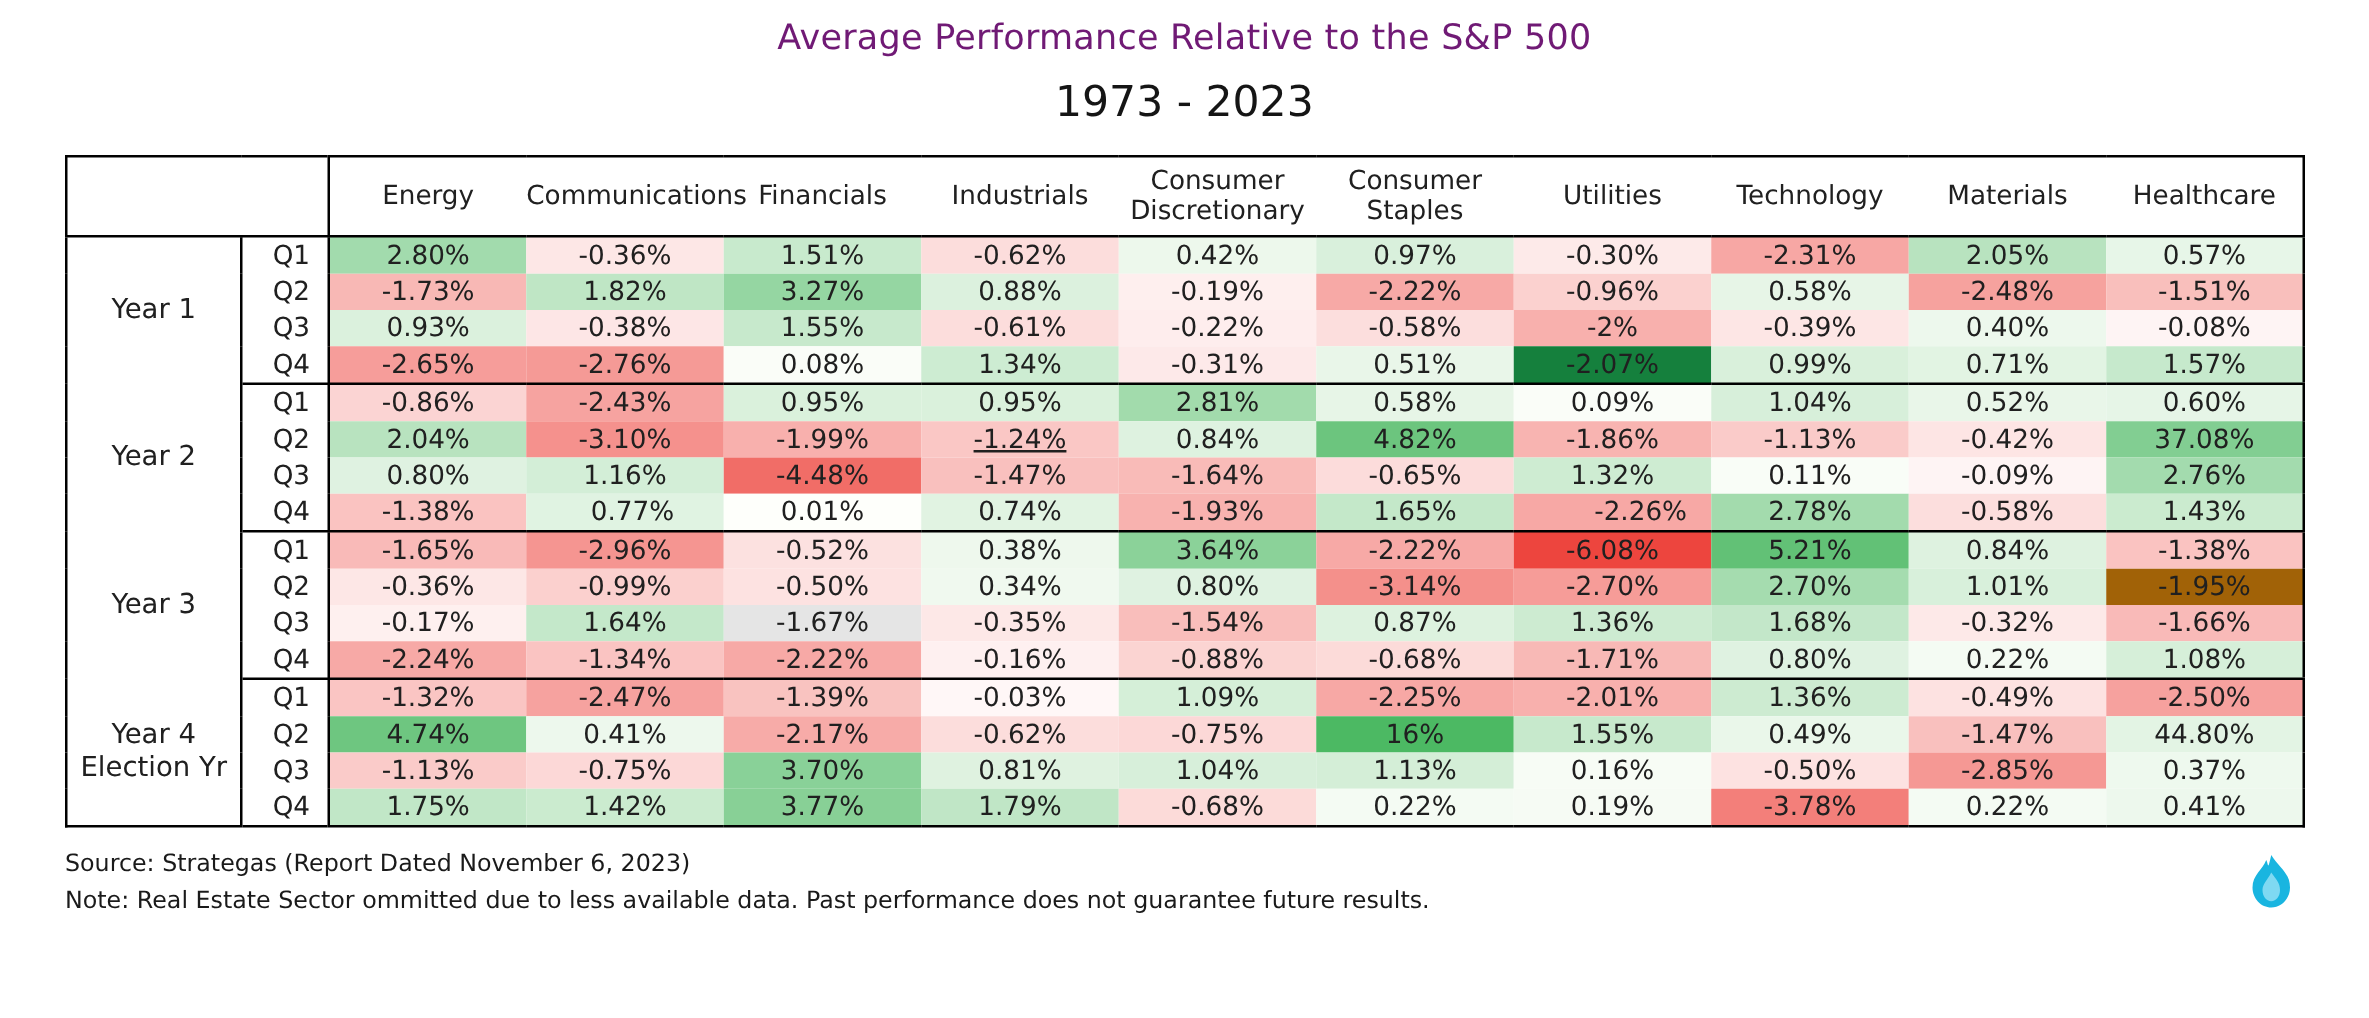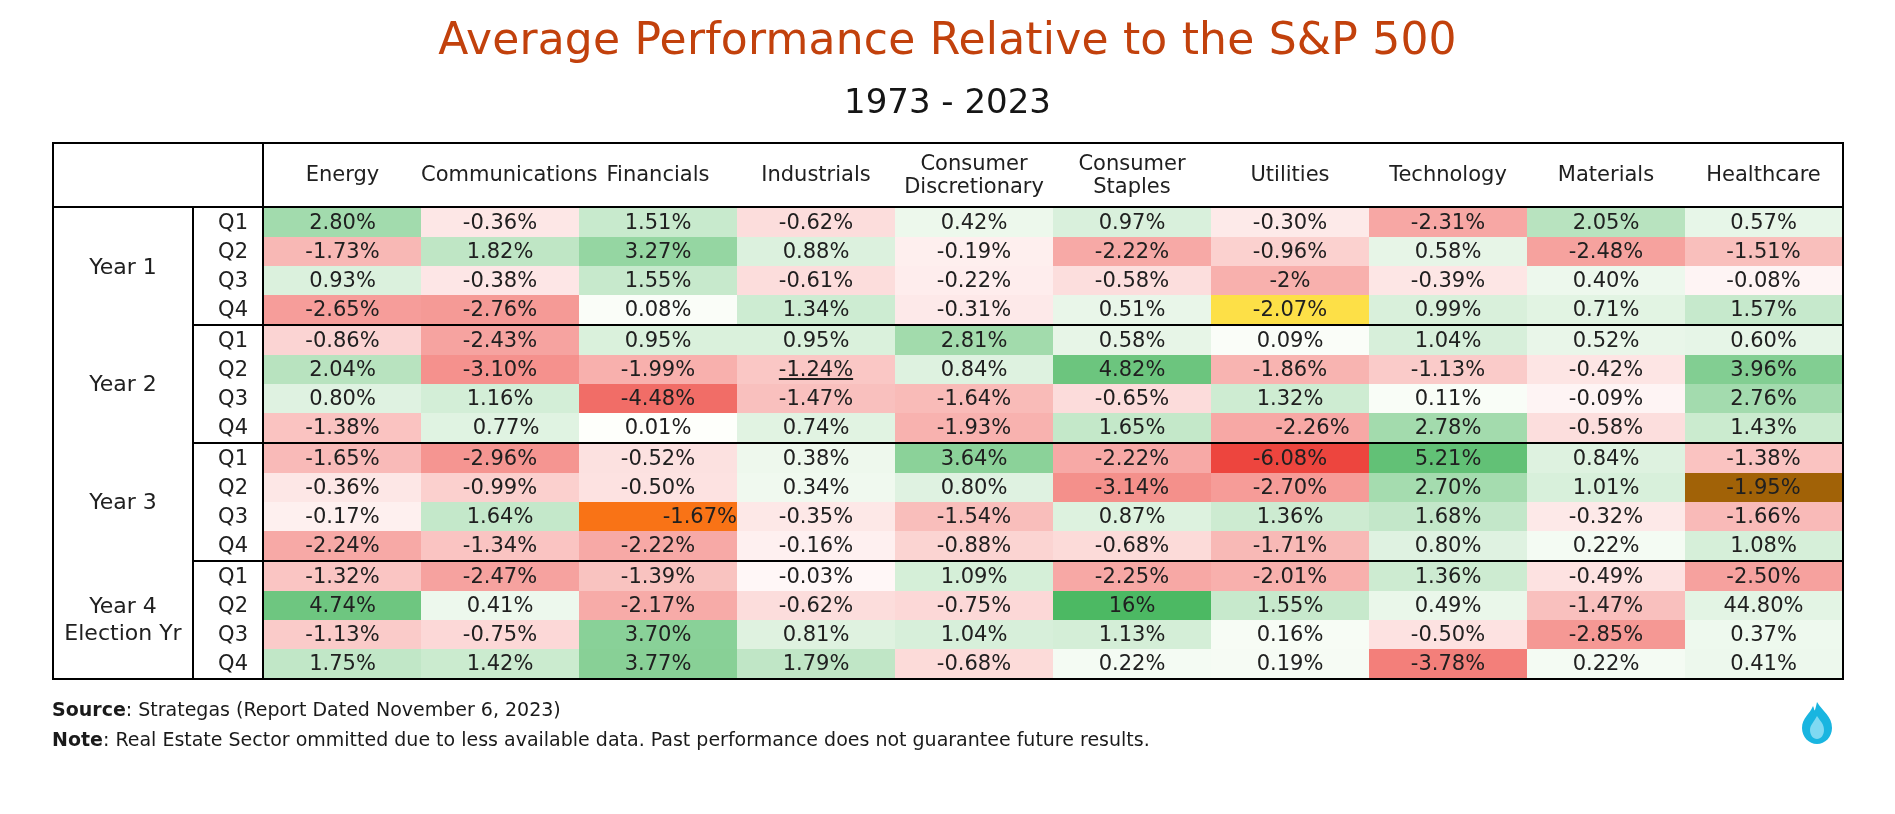--- a/index.html
+++ b/index.html
@@ -18,25 +18,25 @@
     position: relative;
     width: 1895px;
     height: 814px;
     box-sizing: border-box;
   }
   .title-block {
     text-align: center;
     padding-top: 14px;
   }
   .title-main {
-    font-size: 44px;
+    font-size: 28px;
     font-weight: 400;
     letter-spacing: 0.2px;
     line-height: 1.15;
-    color: #c2410c;
+    color: #701a75;
   }
   .title-sub {
     font-size: 34px;
     font-weight: 400;
     margin-top: 18px;
     line-height: 1.1;
     color: #151515;
   }
 
   .table-wrap {
@@ -103,21 +103,21 @@
     margin: 16px 52px 0 52px;
     position: relative;
   }
   .footer p {
     margin: 0 0 2px 0;
     font-size: 19px;
     color: #1a1a1a;
     line-height: 1.45;
   }
   .footer .lbl {
-    font-weight: bold;
+    font-weight: normal;
   }
   .logo {
     position: absolute;
     right: 6px;
     top: 4px;
     width: 40px;
     height: 46px;
   }
 </style>
 </head>
@@ -203,21 +203,21 @@
             <td class="val" style="background: rgb(254, 244, 244);">-0.08%</td>
           </tr>
           <tr class="block-end">
             <td class="qtr">Q4</td>
             <td class="val" style="background: rgb(246, 157, 154);">-2.65%</td>
             <td class="val" style="background: rgb(245, 154, 150);">-2.76%</td>
             <td class="val" style="background: rgb(250, 253, 248);">0.08%</td>
             <td class="val" style="background: rgb(205, 236, 210);">1.34%</td>
             <td class="val" style="background: rgb(253, 233, 233);">-0.31%</td>
             <td class="val" style="background: rgb(233, 246, 233);">0.51%</td>
-            <td class="val" style="background: #fde047;">-2.07%</td>
+            <td class="val" style="background: #15803d;">-2.07%</td>
             <td class="val" style="background: rgb(217, 240, 219);">0.99%</td>
             <td class="val" style="background: rgb(226, 244, 227);">0.71%</td>
             <td class="val" style="background: rgb(198, 233, 204);">1.57%</td>
           </tr>
           <tr>
             <td class="year-label" rowspan="4">Year 2</td>
             <td class="qtr">Q1</td>
             <td class="val" style="background: rgb(251, 212, 211);">-0.86%</td>
             <td class="val" style="background: rgb(246, 163, 160);">-2.43%</td>
             <td class="val" style="background: rgb(218, 241, 220);">0.95%</td>
@@ -233,21 +233,21 @@
             <td class="qtr">Q2</td>
             <td class="val" style="background: rgb(184, 227, 191);">2.04%</td>
             <td class="val" style="background: rgb(245, 145, 141);">-3.10%</td>
             <td class="val" style="background: rgb(248, 176, 173);">-1.99%</td>
             <td class="val" style="background: rgb(250, 199, 197); text-decoration: underline;">-1.24%</td>
             <td class="val" style="background: rgb(222, 242, 224);">0.84%</td>
             <td class="val" style="background: rgb(108, 197, 126);">4.82%</td>
             <td class="val" style="background: rgb(248, 180, 177);">-1.86%</td>
             <td class="val" style="background: rgb(250, 203, 201);">-1.13%</td>
             <td class="val" style="background: rgb(253, 229, 228);">-0.42%</td>
-            <td class="val" style="background: rgb(130, 206, 146);">3.96%</td>
+            <td class="val" style="background: rgb(130, 206, 146);">37.08%</td>
           </tr>
           <tr>
             <td class="qtr">Q3</td>
             <td class="val" style="background: rgb(223, 242, 225);">0.80%</td>
             <td class="val" style="background: rgb(211, 238, 215);">1.16%</td>
             <td class="val" style="background: rgb(241, 109, 103);">-4.48%</td>
             <td class="val" style="background: rgb(249, 192, 190);">-1.47%</td>
             <td class="val" style="background: rgb(249, 187, 184);">-1.64%</td>
             <td class="val" style="background: rgb(252, 220, 219);">-0.65%</td>
             <td class="val" style="background: rgb(206, 236, 210);">1.32%</td>
@@ -292,21 +292,21 @@
             <td class="val" style="background: rgb(244, 144, 139);">-3.14%</td>
             <td class="val" style="background: rgb(246, 156, 152);">-2.70%</td>
             <td class="val" style="background: rgb(165, 220, 175);">2.70%</td>
             <td class="val" style="background: rgb(216, 240, 219);">1.01%</td>
             <td class="val" style="background: #a16207;">-1.95%</td>
           </tr>
           <tr>
             <td class="qtr">Q3</td>
             <td class="val" style="background: rgb(254, 240, 239);">-0.17%</td>
             <td class="val" style="background: rgb(196, 232, 202);">1.64%</td>
-            <td class="val" style="background: #f97316; text-align: right;">-1.67%</td>
+            <td class="val" style="background: #e5e5e5;">-1.67%</td>
             <td class="val" style="background: rgb(253, 232, 231);">-0.35%</td>
             <td class="val" style="background: rgb(249, 190, 187);">-1.54%</td>
             <td class="val" style="background: rgb(221, 242, 223);">0.87%</td>
             <td class="val" style="background: rgb(205, 235, 209);">1.36%</td>
             <td class="val" style="background: rgb(195, 231, 201);">1.68%</td>
             <td class="val" style="background: rgb(253, 233, 232);">-0.32%</td>
             <td class="val" style="background: rgb(249, 186, 184);">-1.66%</td>
           </tr>
           <tr class="block-end">
             <td class="qtr">Q4</td>

